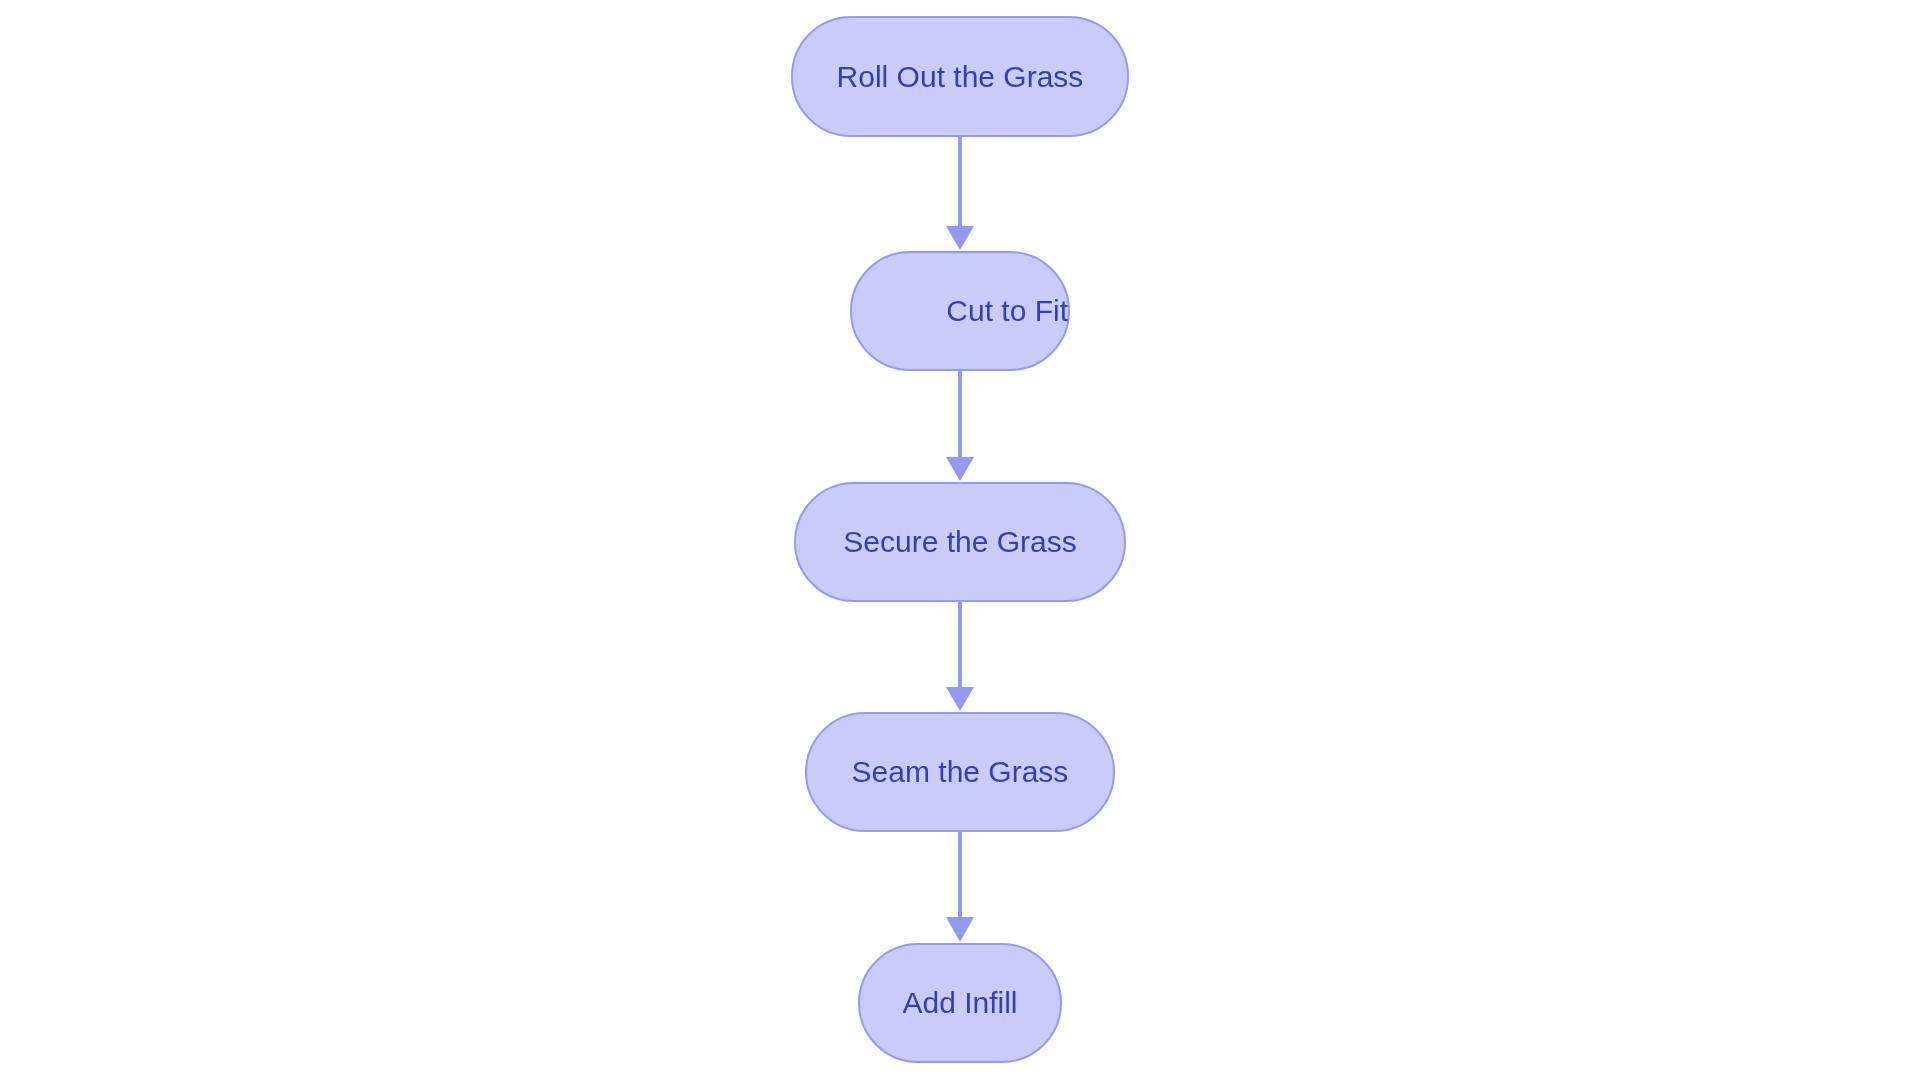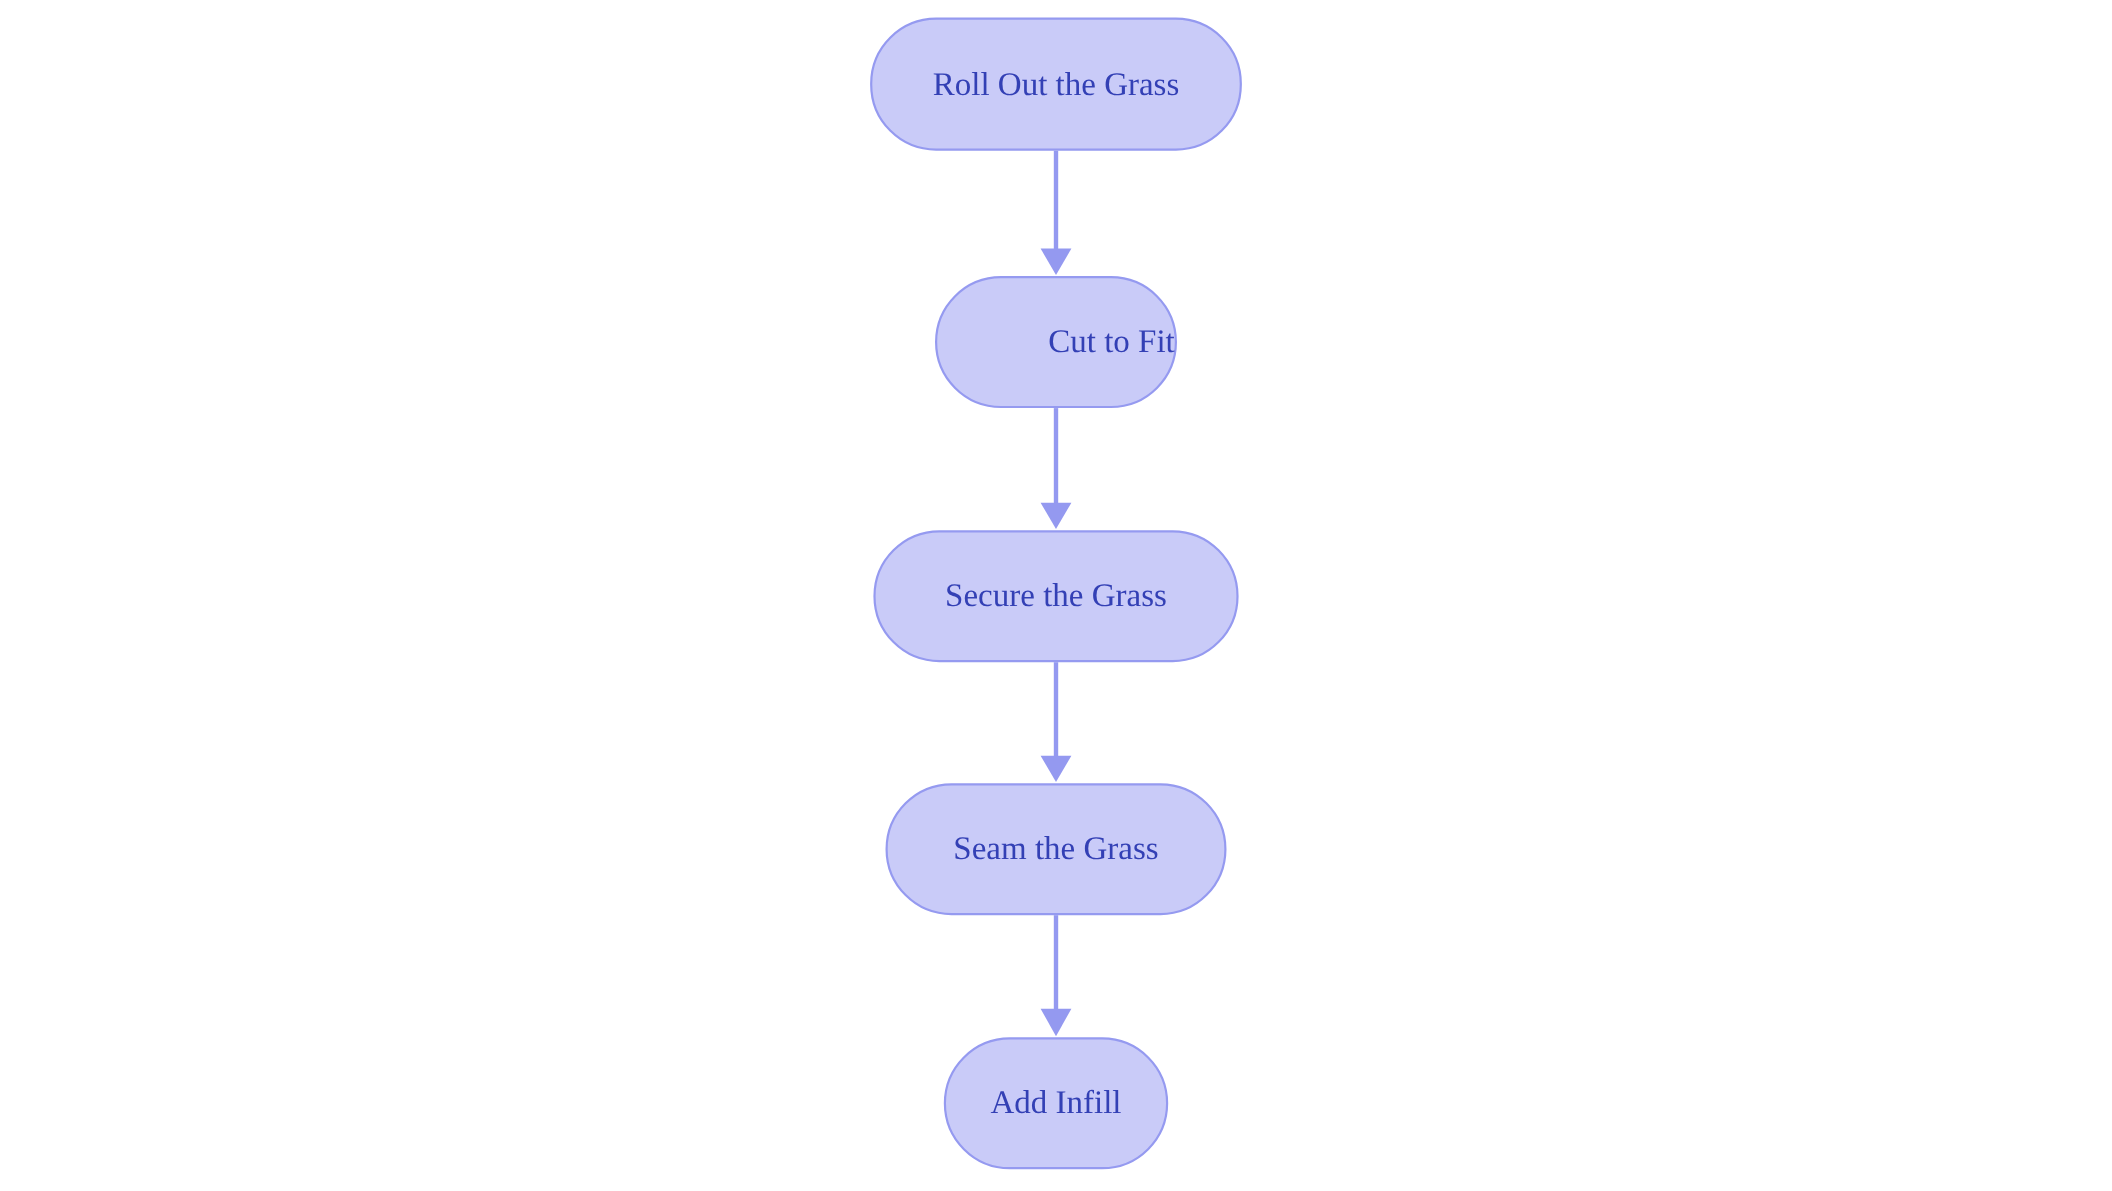--- a/index.html
+++ b/index.html
@@ -13,21 +13,20 @@
   html,body{
     width:1920px; height:1083px;
     background:var(--background);
     font-family:"Liberation Sans", sans-serif;
     overflow:hidden;
   }
   .stage{
     position:relative;
     width:1520px; height:1083px;
     background:var(--background);
-    font-family:Liberation Serif, serif;
   }
   .edges{
     position:absolute; left:0; top:0;
     width:1920px; height:1083px;
     pointer-events:none;
   }
   .edge-line{
     stroke:var(--arrow);
     stroke-width:4;
   }

